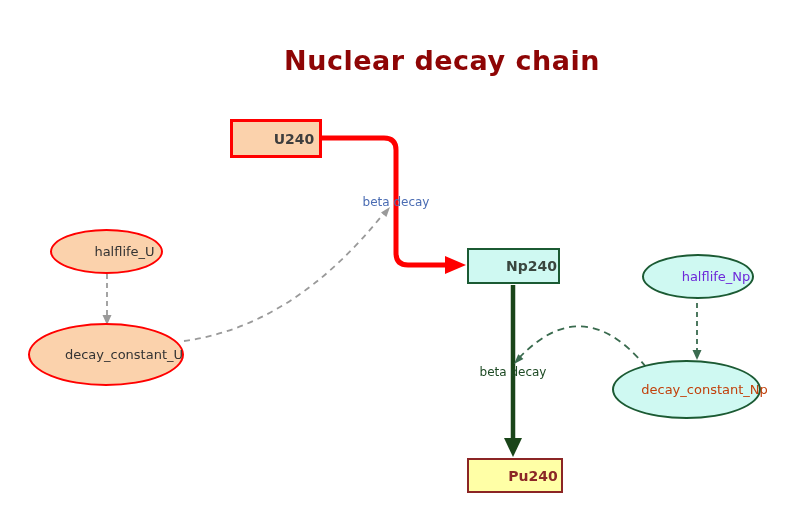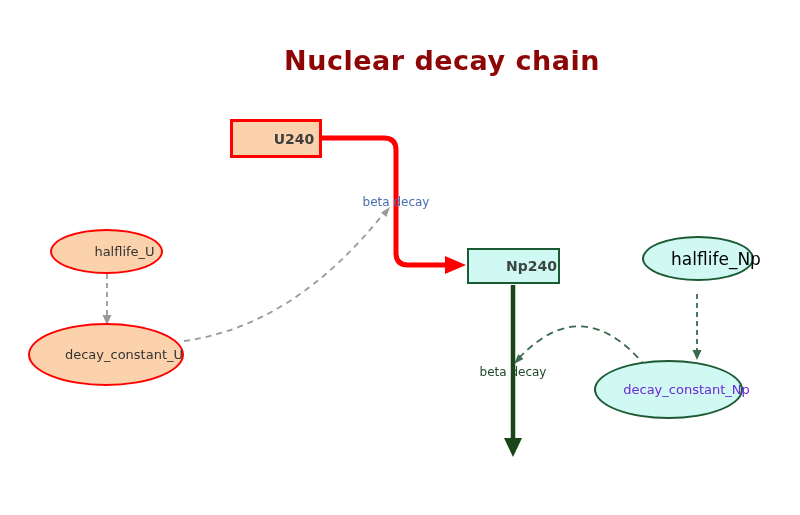--- a/index.html
+++ b/index.html
@@ -53,28 +53,28 @@
     left: 28px; top: 323px; width: 156px; height: 63px;
     background: var(--uranium-fill); border: 2.5px solid var(--uranium-border);
     color: #333333; font-size: 13px;
   }
   .node-np240 {
     left: 467px; top: 248px; width: 93px; height: 36px;
     background: var(--neptunium-fill); border: 2px solid var(--neptunium-border);
     color: #3A463F; font-size: 14px; font-weight: 600;
   }
   .node-halflife-np {
-    left: 642px; top: 236px; width: 112px; height: 45px;
+    left: 642px; top: 254px; width: 112px; height: 45px;
     background: var(--neptunium-fill); border: 2px solid var(--neptunium-border);
-    color: #000000; font-size: 17px;
+    color: #6d28d9; font-size: 13px;
   }
   .node-decay-constant-np {
-    left: 594px; top: 360px; width: 149px; height: 59px;
+    left: 612px; top: 360px; width: 149px; height: 59px;
     background: var(--neptunium-fill); border: 2px solid var(--neptunium-border);
-    color: #6d28d9; font-size: 13px;
+    color: #c2410c; font-size: 13px;
   }
   .node-pu240 {
     left: 467px; top: 458px; width: 96px; height: 35px;
     background: var(--plutonium-fill); border: 2px solid var(--plutonium-border);
     color: #8B2727; font-size: 14px; font-weight: 600;
   }
   .edge-label {
     position: absolute;
     transform: translateX(-50%);
     white-space: nowrap;
@@ -128,18 +128,21 @@
   </div>
 
   <div class="node ellipse node-halflife-np">
     <span>halflife_Np</span>
   </div>
 
   <div class="node ellipse node-decay-constant-np">
     <span>decay_constant_Np</span>
   </div>
 
+  <div class="node box node-pu240">
+    <span>Pu240</span>
+  </div>
 
   <div class="edge-label edge-label-u">beta decay</div>
 
   <div class="edge-label edge-label-np">beta decay</div>
 
 </div>
 
 </body></html>

